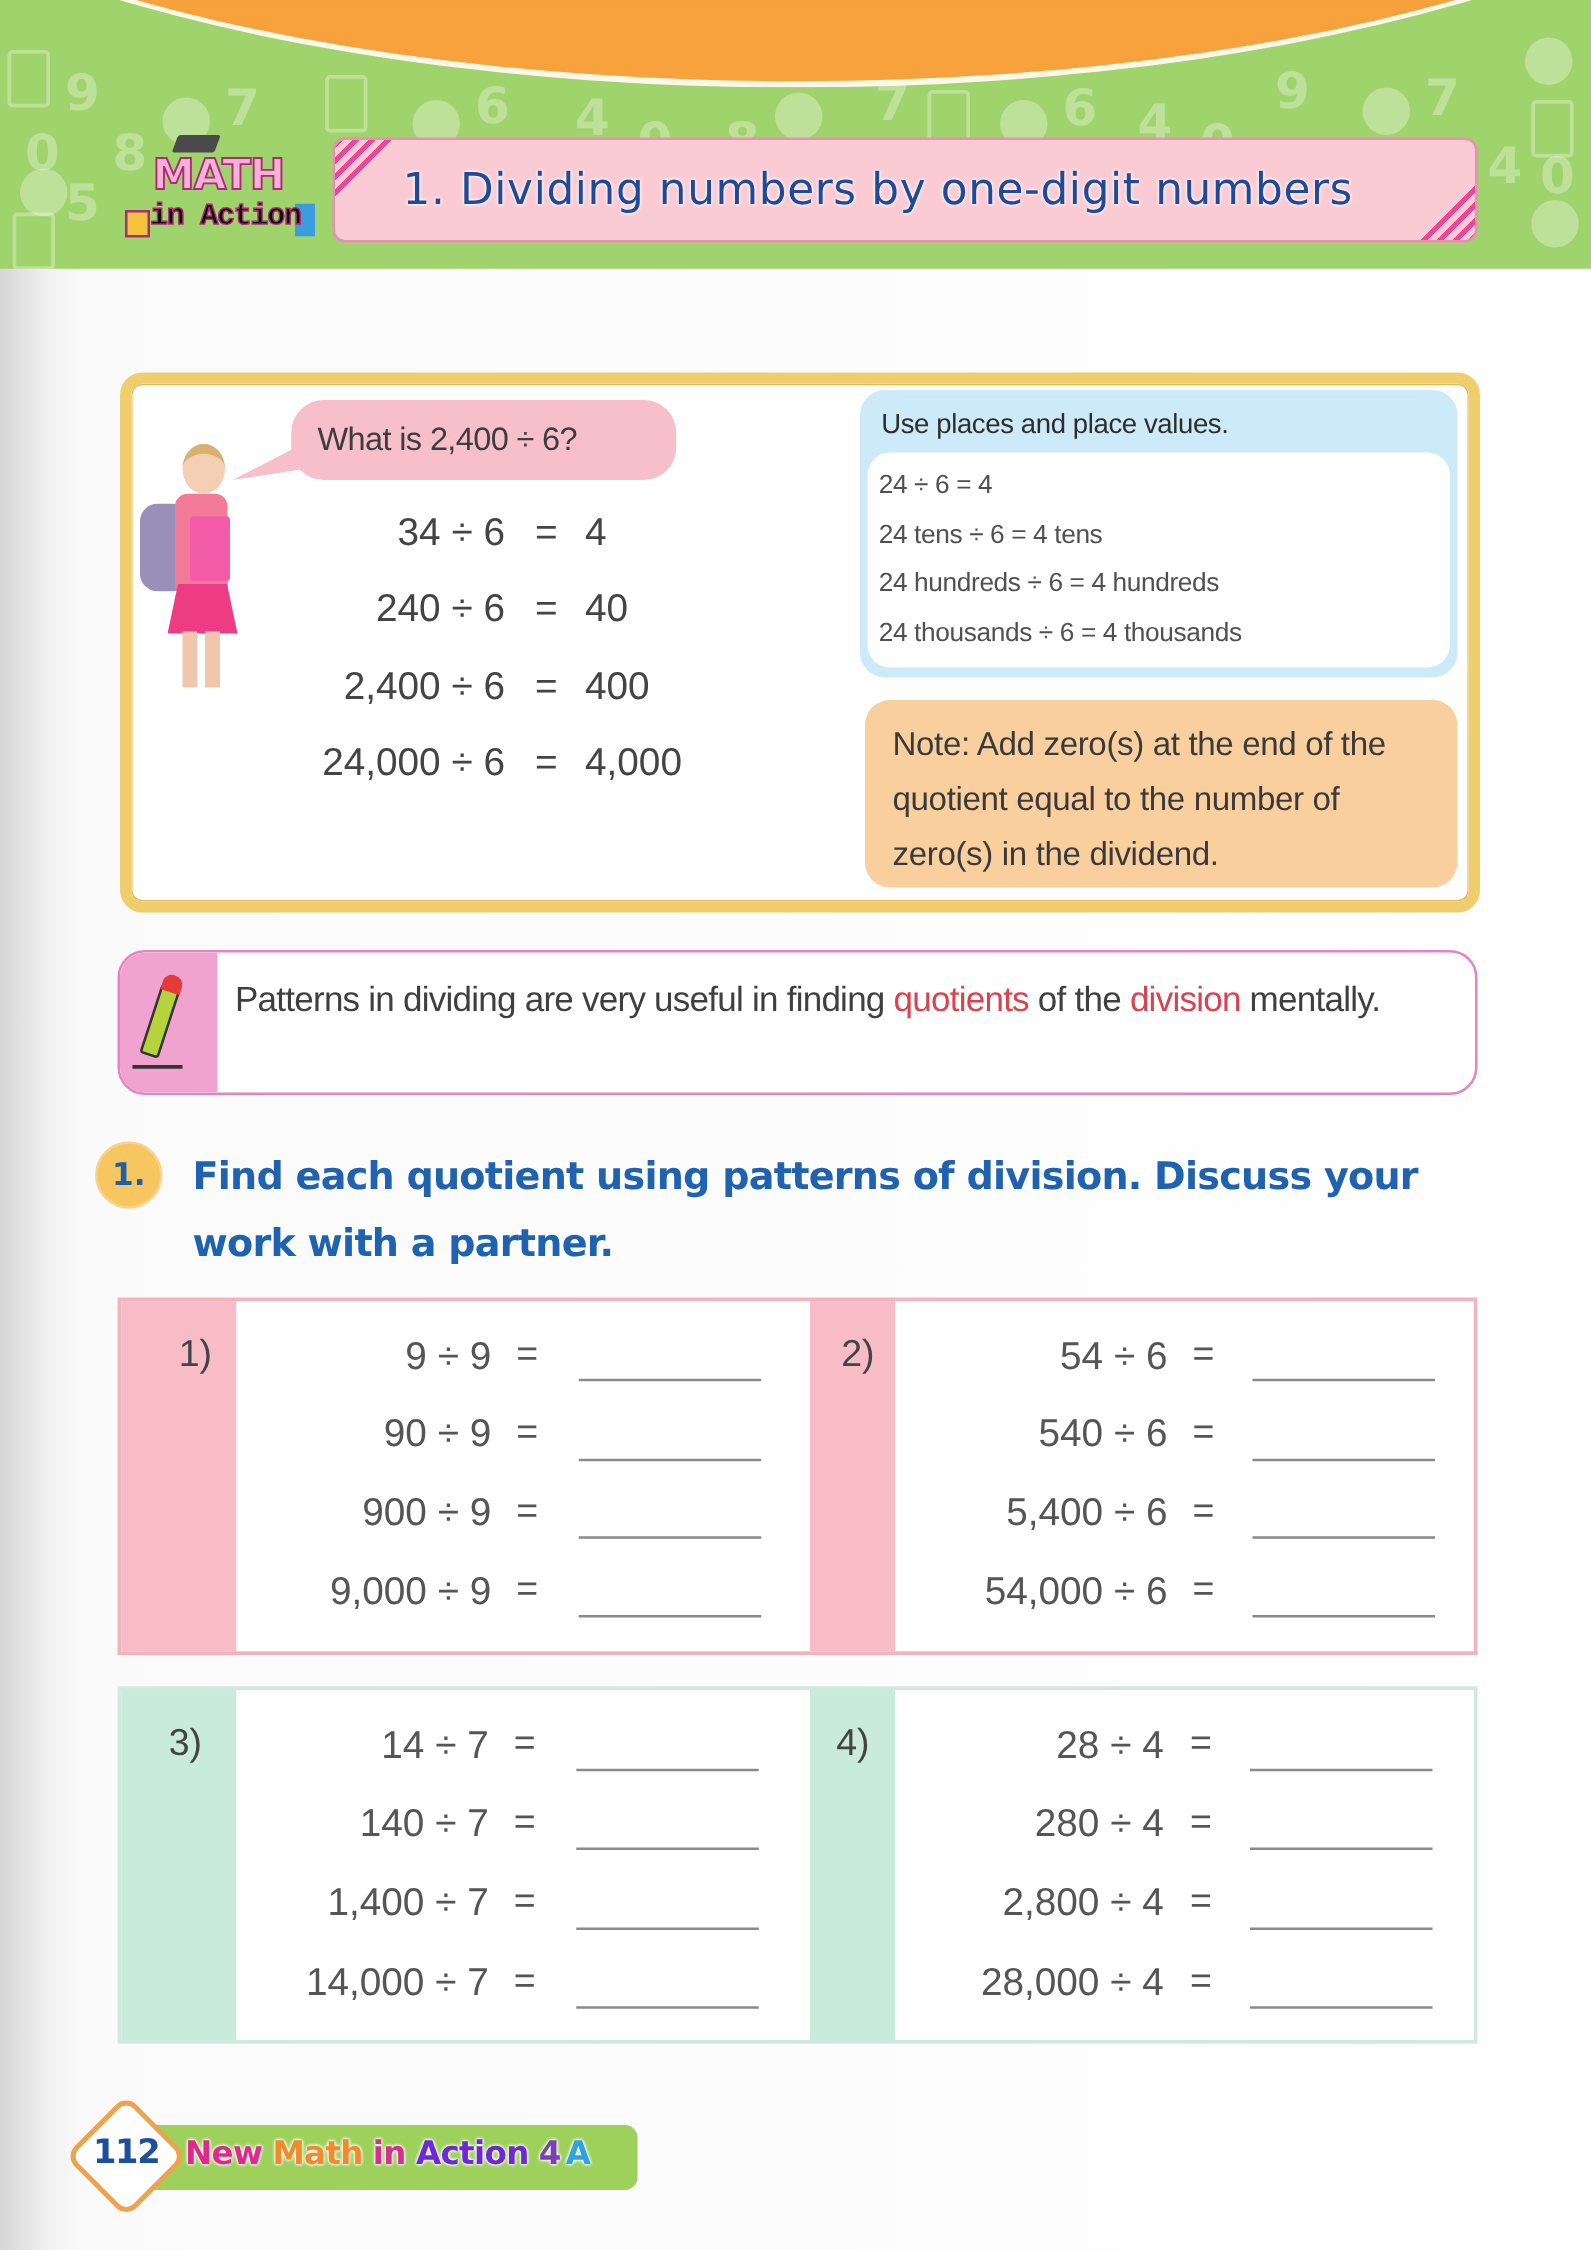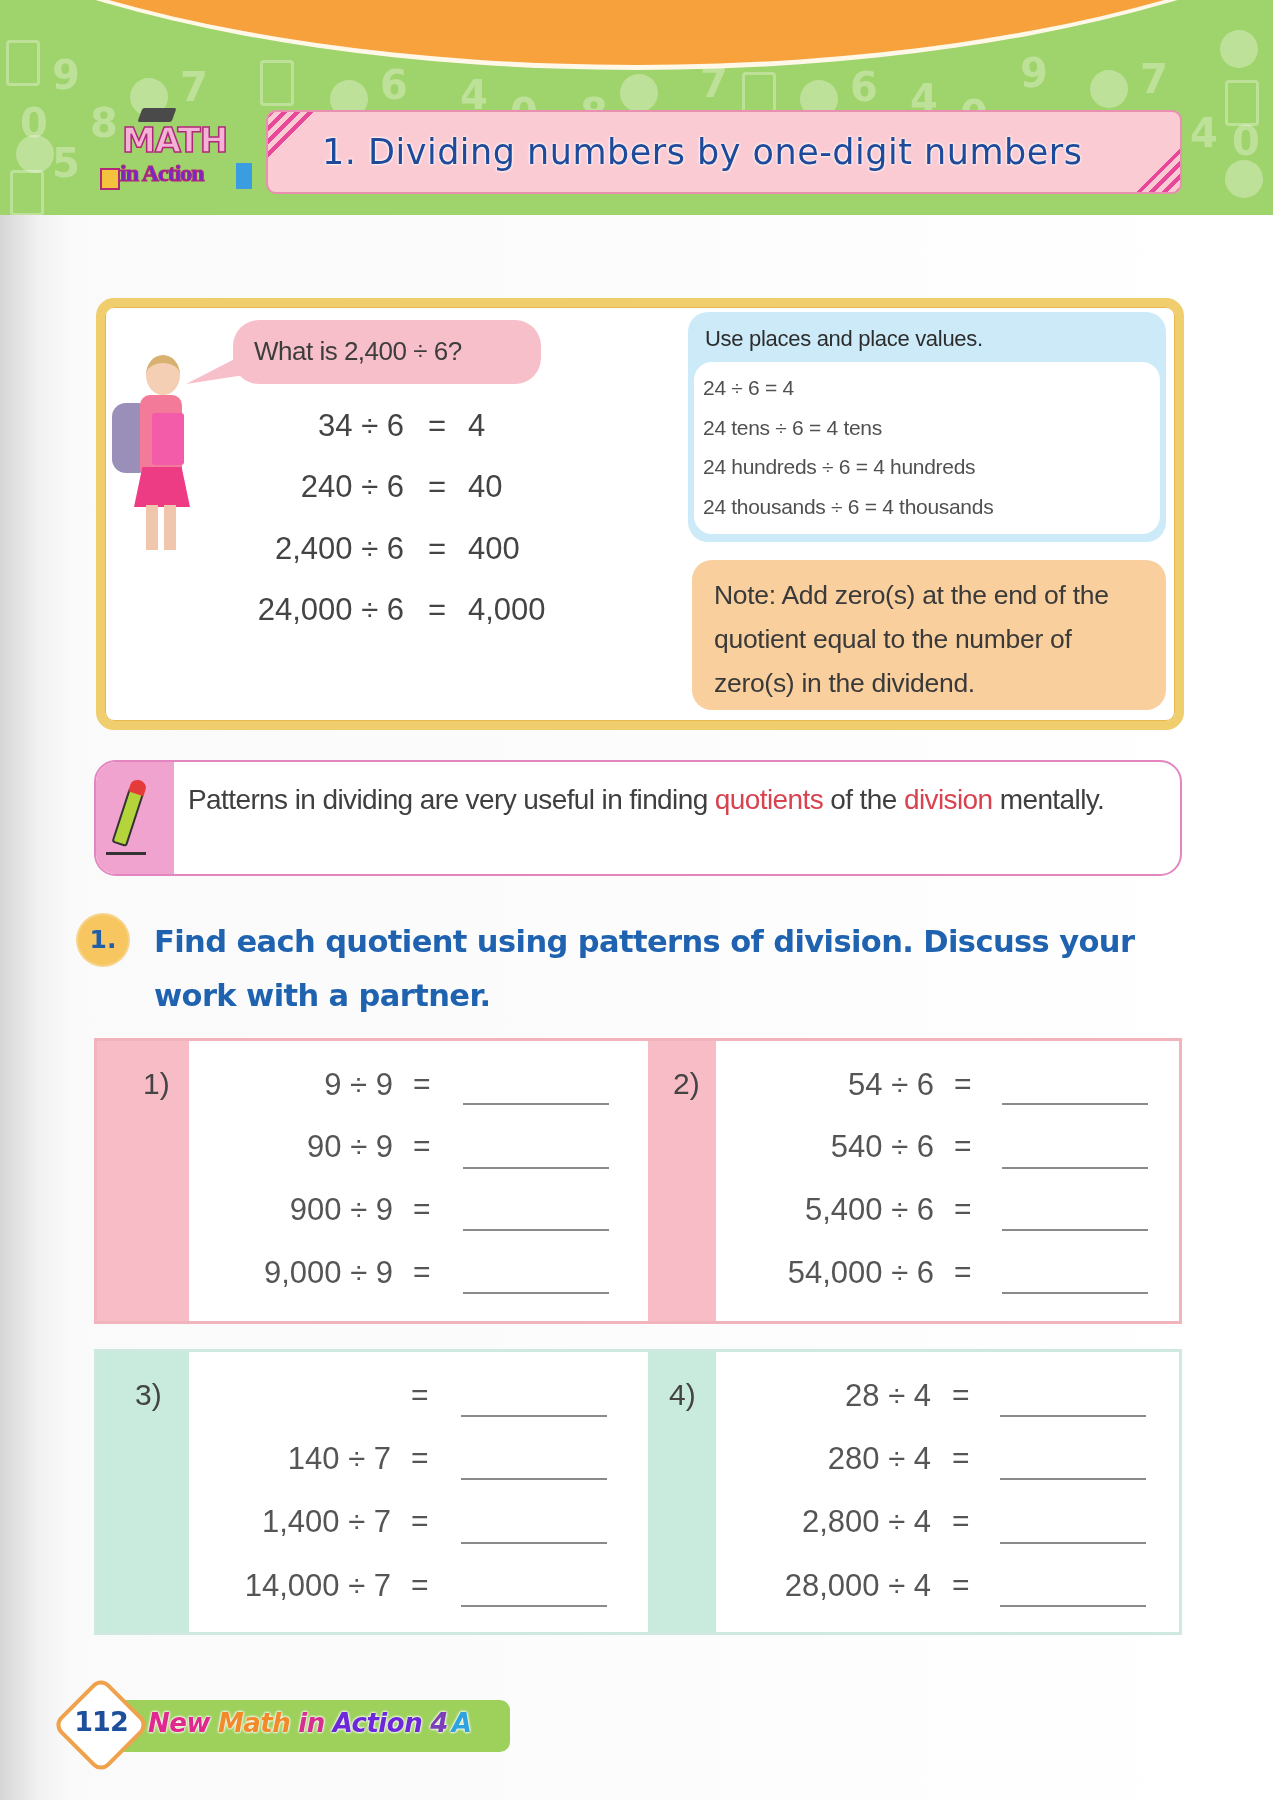--- a/index.html
+++ b/index.html
@@ -40,22 +40,22 @@
   .logo {
     position: absolute; left: 100px; top: 108px; width: 160px; height: 90px;
   }
   .logo .math {
     position: absolute; left: 22px; top: 12px;
     font-family: "DejaVu Sans", sans-serif; font-weight: bold; font-size: 34px;
     color: #f4b3d6; -webkit-text-stroke: 1.5px #b0287a; letter-spacing: -1px;
   }
   .logo .inaction {
     position: absolute; left: 20px; top: 52px;
-    font-family: Liberation Serif, serif; font-weight: bold; font-size: 24px;
-    color: #6d28d9; -webkit-text-stroke: 1.2px #b0287a; letter-spacing: -1px;
+    font-family: Liberation Mono, monospace; font-weight: bold; font-size: 24px;
+    color: #000000; -webkit-text-stroke: 1.2px #b0287a; letter-spacing: -1px;
   }
   .logo .cap {
     position: absolute; left: 40px; top: 0; width: 34px; height: 14px;
     background: #4a4a4a; transform: skewX(-20deg); border-radius: 2px;
   }
   .logo .block1 { position:absolute; left: 0; top: 60px; width: 20px; height: 22px; background: #f5c23d; border: 2px solid #b0287a; }
   .logo .block2 { position:absolute; left: 136px; top: 55px; width: 16px; height: 26px; background: #3a9de0; }
   .title-box {
     position: absolute; left: 266px; top: 110px; width: 916px; height: 84px;
     background: #fbcbd3;
@@ -218,21 +218,21 @@
     position: absolute; left: 66px; top: 1706px; width: 70px; text-align: center;
     font-family: "DejaVu Sans", sans-serif; font-weight: bold; font-size: 27px; color: #1d4f9c;
     letter-spacing: -1px;
   }
   .book-title {
     position: absolute; left: 148px; top: 1708px;
     font-family: "DejaVu Sans", sans-serif; font-weight: bold; font-size: 26px;
     text-shadow: 0 0 3px #fff, 0 0 3px #fff, 0 0 2px #fff;
     letter-spacing: -0.5px; white-space: nowrap;
   }
-  .book-title span { margin-right: 8px; font-style: italic; }
+  .book-title span { margin-right: 8px; }
 </style>
 </head>
 <body>
 
 <div class="header-orange">
   <div class="header-pattern">
     <span style="left:6px;top:40px;" class="calc"></span>
     <span style="left:52px;top:52px;">9</span>
     <span style="left:20px;top:100px;">0</span>
     <span style="left:90px;top:100px;">8</span>
@@ -389,20 +389,23 @@
   <div class="blank-line" style="left:905px;top:126px;"></div>
   <div class="blank-line" style="left:905px;top:188px;"></div>
   <div class="blank-line" style="left:905px;top:251px;"></div>
 </div>
 
 <div class="prob-panel teal">
   <div class="prob-col-strip" style="left:0;"></div>
   <div class="prob-col-strip" style="left:551px;width:68px;"></div>
 
   <div class="prob-num" style="left:38px;top:26px;">3)</div>
+  <div class="prob-row" style="left:0;width:294px;top:26px;">
+      <span class="lhs">14 ÷ 7</span>
+    </div>
   <div class="prob-row" style="left:0;width:294px;top:89px;">
       <span class="lhs">140 ÷ 7</span>
     </div>
   <div class="prob-row" style="left:0;width:294px;top:152px;">
       <span class="lhs">1,400 ÷ 7</span>
     </div>
   <div class="prob-row" style="left:0;width:294px;top:216px;">
       <span class="lhs">14,000 ÷ 7</span>
     </div>
   <div class="prob-eq" style="left:314px;top:26px;">=</div>

